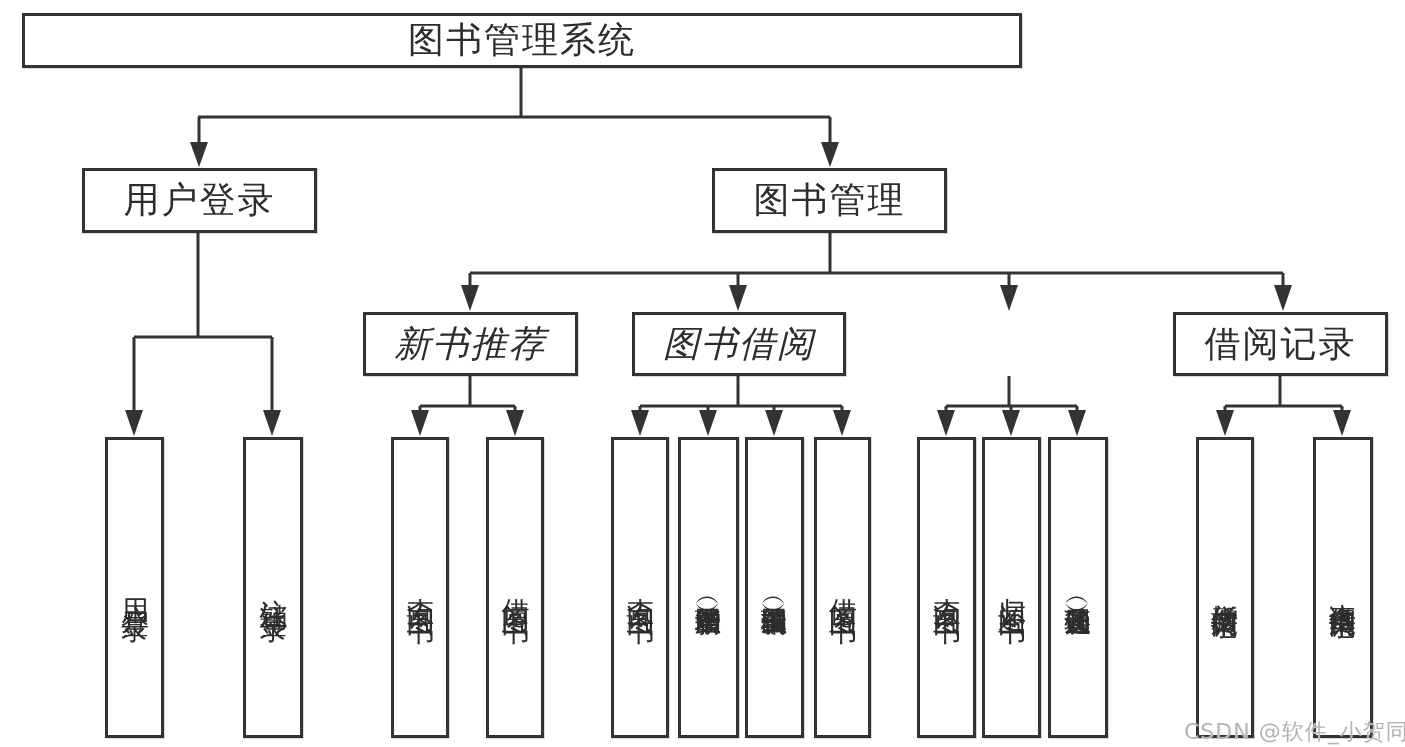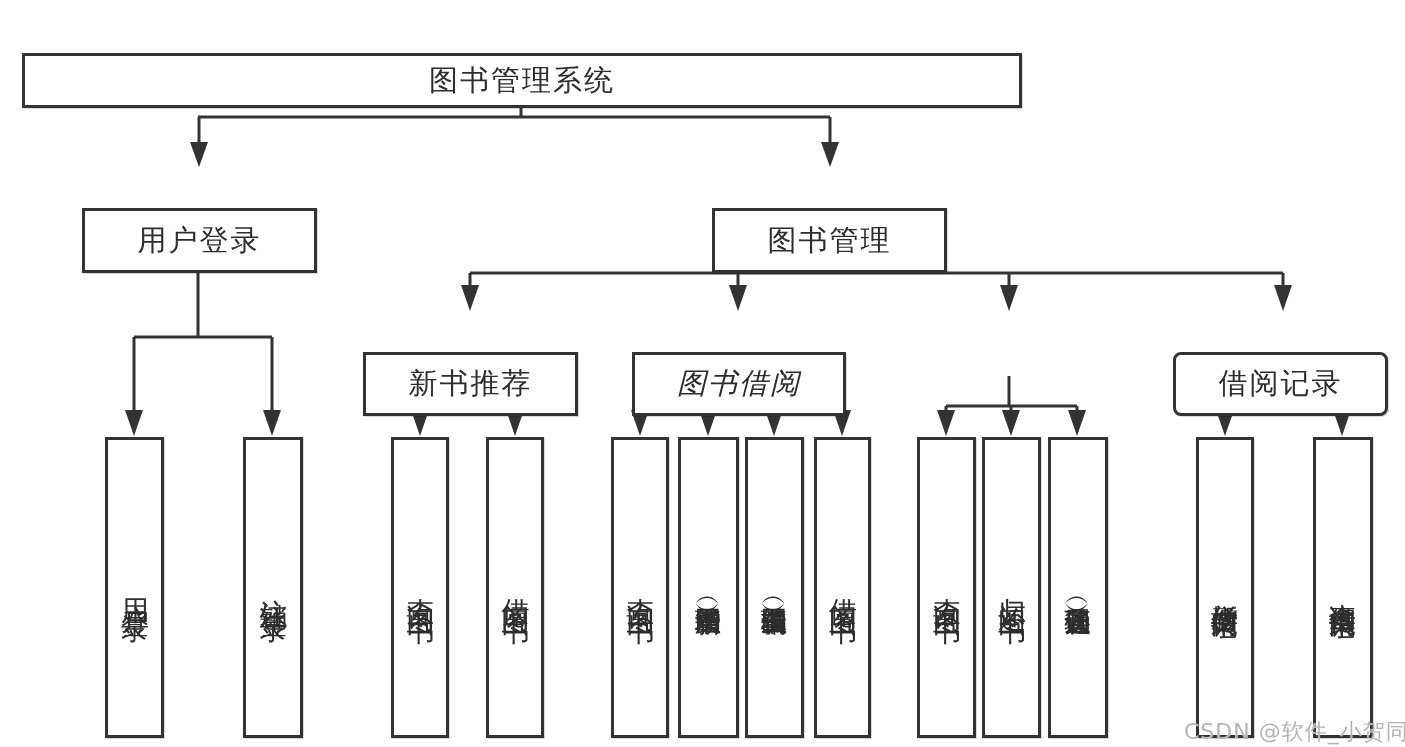--- a/index.html
+++ b/index.html
@@ -35,29 +35,29 @@
     border: 3px solid #333333;
     background: #ffffff;
     color: #2d2d2d;
     display: flex;
     align-items: center;
     justify-content: center;
     z-index: 2;
     box-shadow: 1px 1px 0 rgba(0,0,0,0.15);
   }
 
-  .hbox { font-size: 29px; letter-spacing: 2px; white-space: nowrap; margin-top: 40px; }
+  .hbox { font-size: 36px; letter-spacing: 2px; white-space: nowrap; }
 
   #root        { left: 22px;   top: 13px;  width: 1000px; height: 55px; }
   #l2-login    { left: 82px;   top: 168px; width: 235px;  height: 65px; }
   #l2-mgmt     { left: 712px;  top: 168px; width: 235px;  height: 65px; }
-  #l3-recommend{ left: 363px;  top: 312px; width: 215px;  height: 64px; }
+  #l3-recommend{ left: 363px;  top: 312px; width: 215px;  height: 64px; font-style: italic; }
   #l3-borrow   { left: 632px;  top: 312px; width: 214px;  height: 64px; font-style: italic; }
   #l3-current  { left: 902px;  top: 312px; width: 215px;  height: 64px; }
-  #l3-records  { left: 1173px; top: 312px; width: 215px;  height: 64px; border-radius: 8px; }
+  #l3-records  { left: 1173px; top: 312px; width: 215px;  height: 64px; }
 
   .vbox { top: 437px; height: 301px; }
   .vbox span {
     writing-mode: vertical-rl;
     text-orientation: mixed;
     font-size: 28px;
     letter-spacing: 6px;
     line-height: 1;
     white-space: nowrap;
   }

